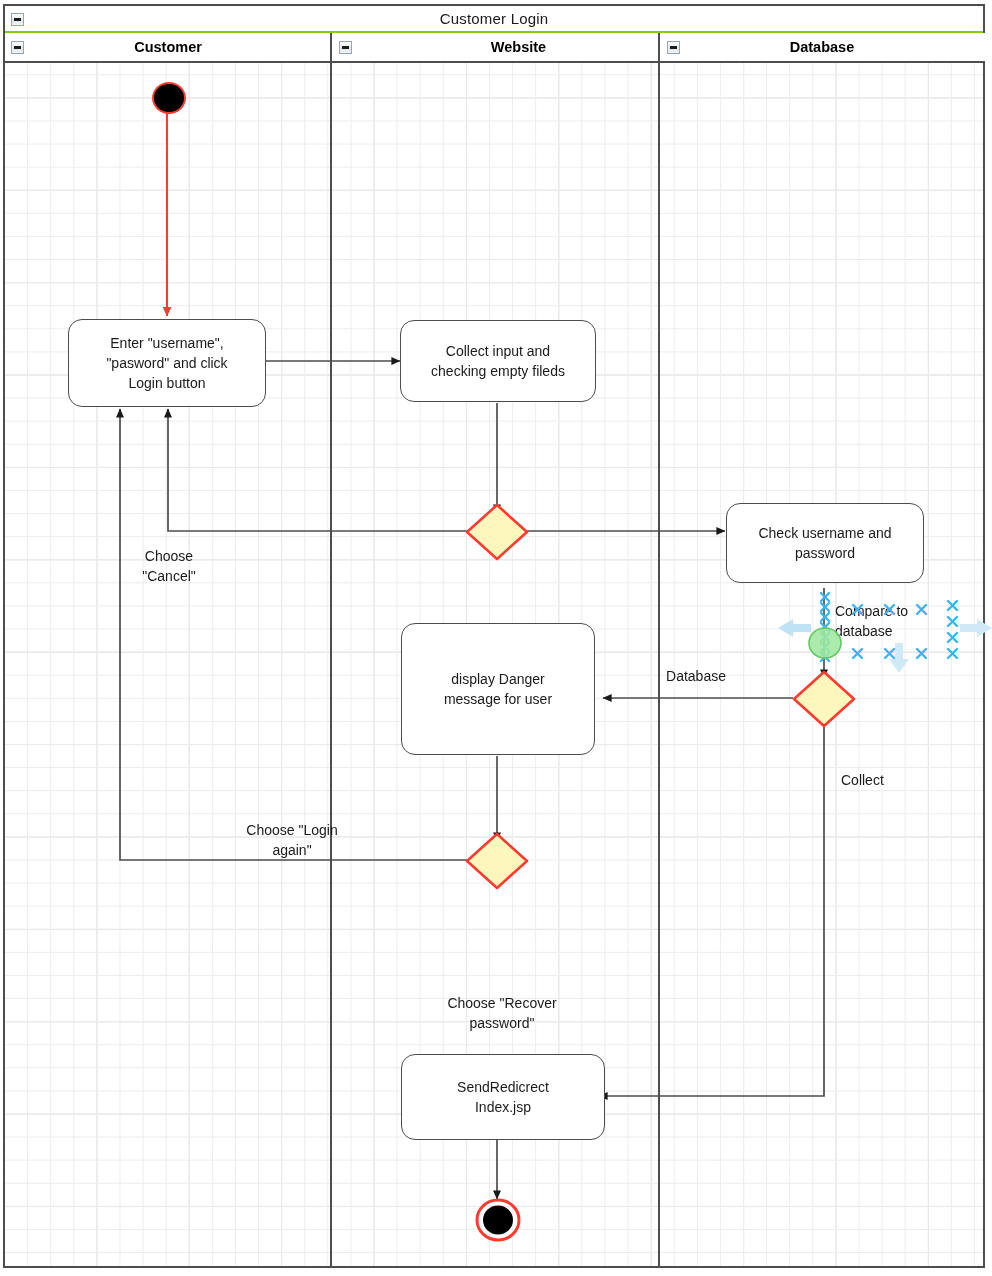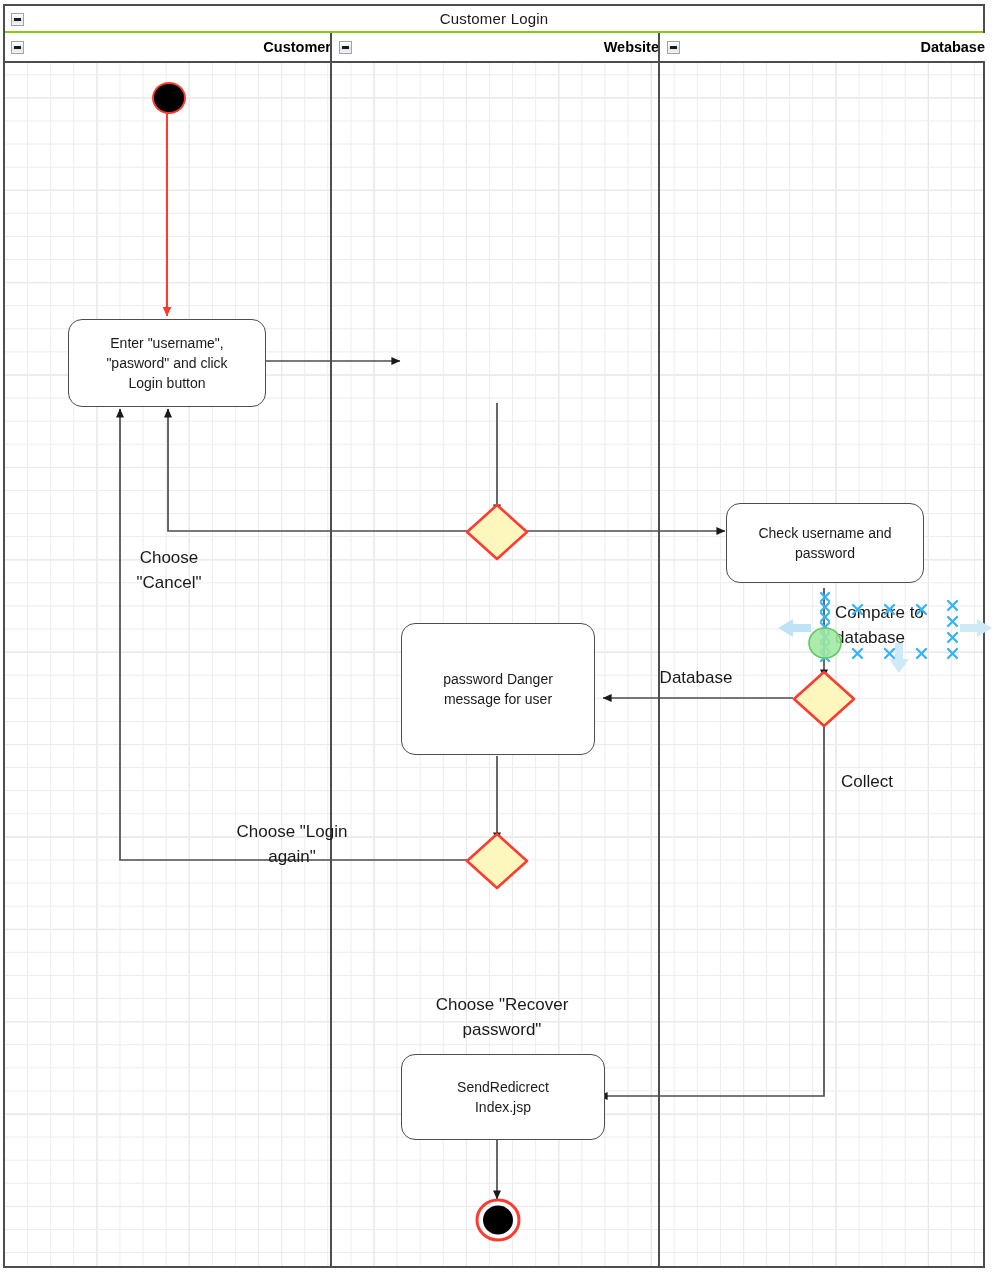--- a/index.html
+++ b/index.html
@@ -72,21 +72,21 @@
   
   .lane-head {
     position: absolute;
     top: 27px;
     height: 30px;
     background: #ffffff;
     border-bottom: 2px solid #4d4d4d;
     box-sizing: border-box;
     display: flex;
     align-items: center;
-    justify-content: flex-end;
+    justify-content: center;
     font-size: 14.5px;
     font-weight: bold;
     color: #000000;
   }
 
   
   .lane-sep {
     position: absolute;
     top: 27px;
     bottom: 0;
@@ -148,21 +148,21 @@
     top: 0;
     width: 982px;
     height: 1264px;
     overflow: visible;
     pointer-events: none;
   }
 
   
   .edge-label {
     position: absolute;
-    font-size: 17px;
+    font-size: 14px;
     line-height: 1.45;
     color: #1a1a1a;
     text-align: center;
     white-space: pre-line;
     background: transparent;
   }
 
   
   .hover-overlay { position: absolute; pointer-events: none; }
   .hover-overlay svg { display: block; overflow: visible; }
@@ -245,37 +245,39 @@
       <svg width="40" height="40" viewBox="0 0 40 40">
         <ellipse cx="20" cy="20" rx="17" ry="16" fill="#ff3b30"></ellipse>
         <ellipse cx="20" cy="20" rx="15" ry="14" fill="#000000"></ellipse>
       </svg>
     </div>
 
     <div class="node" style="left:63px; top:313px; width:198px; height:88px;">Enter "username",
 "pasword" and click
 Login button</div>
 
+    <div class="node" style="left:395px; top:314px; width:196px; height:82px;">Collect input and
+checking empty fileds</div>
 
     <div class="diamond" style="left:460px; top:497px;">
       <svg width="64" height="58" viewBox="0 0 64 58">
         <polygon points="32,2 62,29 32,56 2,29" fill="#fdf7bd" stroke="#ff3b30" stroke-width="2.6" stroke-linejoin="round"></polygon>
       </svg>
     </div>
 
     <div class="node" style="left:721px; top:497px; width:198px; height:80px;">Check username and
 password</div>
 
     <div class="diamond" style="left:787px; top:664px;">
       <svg width="64" height="58" viewBox="0 0 64 58">
         <polygon points="32,2 62,29 32,56 2,29" fill="#fdf7bd" stroke="#ff3b30" stroke-width="2.6" stroke-linejoin="round"></polygon>
       </svg>
     </div>
 
-    <div class="node" style="left:396px; top:617px; width:194px; height:132px;">password Danger
+    <div class="node" style="left:396px; top:617px; width:194px; height:132px;">display Danger
 message for user</div>
 
     <div class="diamond" style="left:460px; top:826px;">
       <svg width="64" height="58" viewBox="0 0 64 58">
         <polygon points="32,2 62,29 32,56 2,29" fill="#fdf7bd" stroke="#ff3b30" stroke-width="2.6" stroke-linejoin="round"></polygon>
       </svg>
     </div>
 
     <div class="node" style="left:396px; top:1048px; width:204px; height:86px;">SendRedicrect
 Index.jsp</div>

